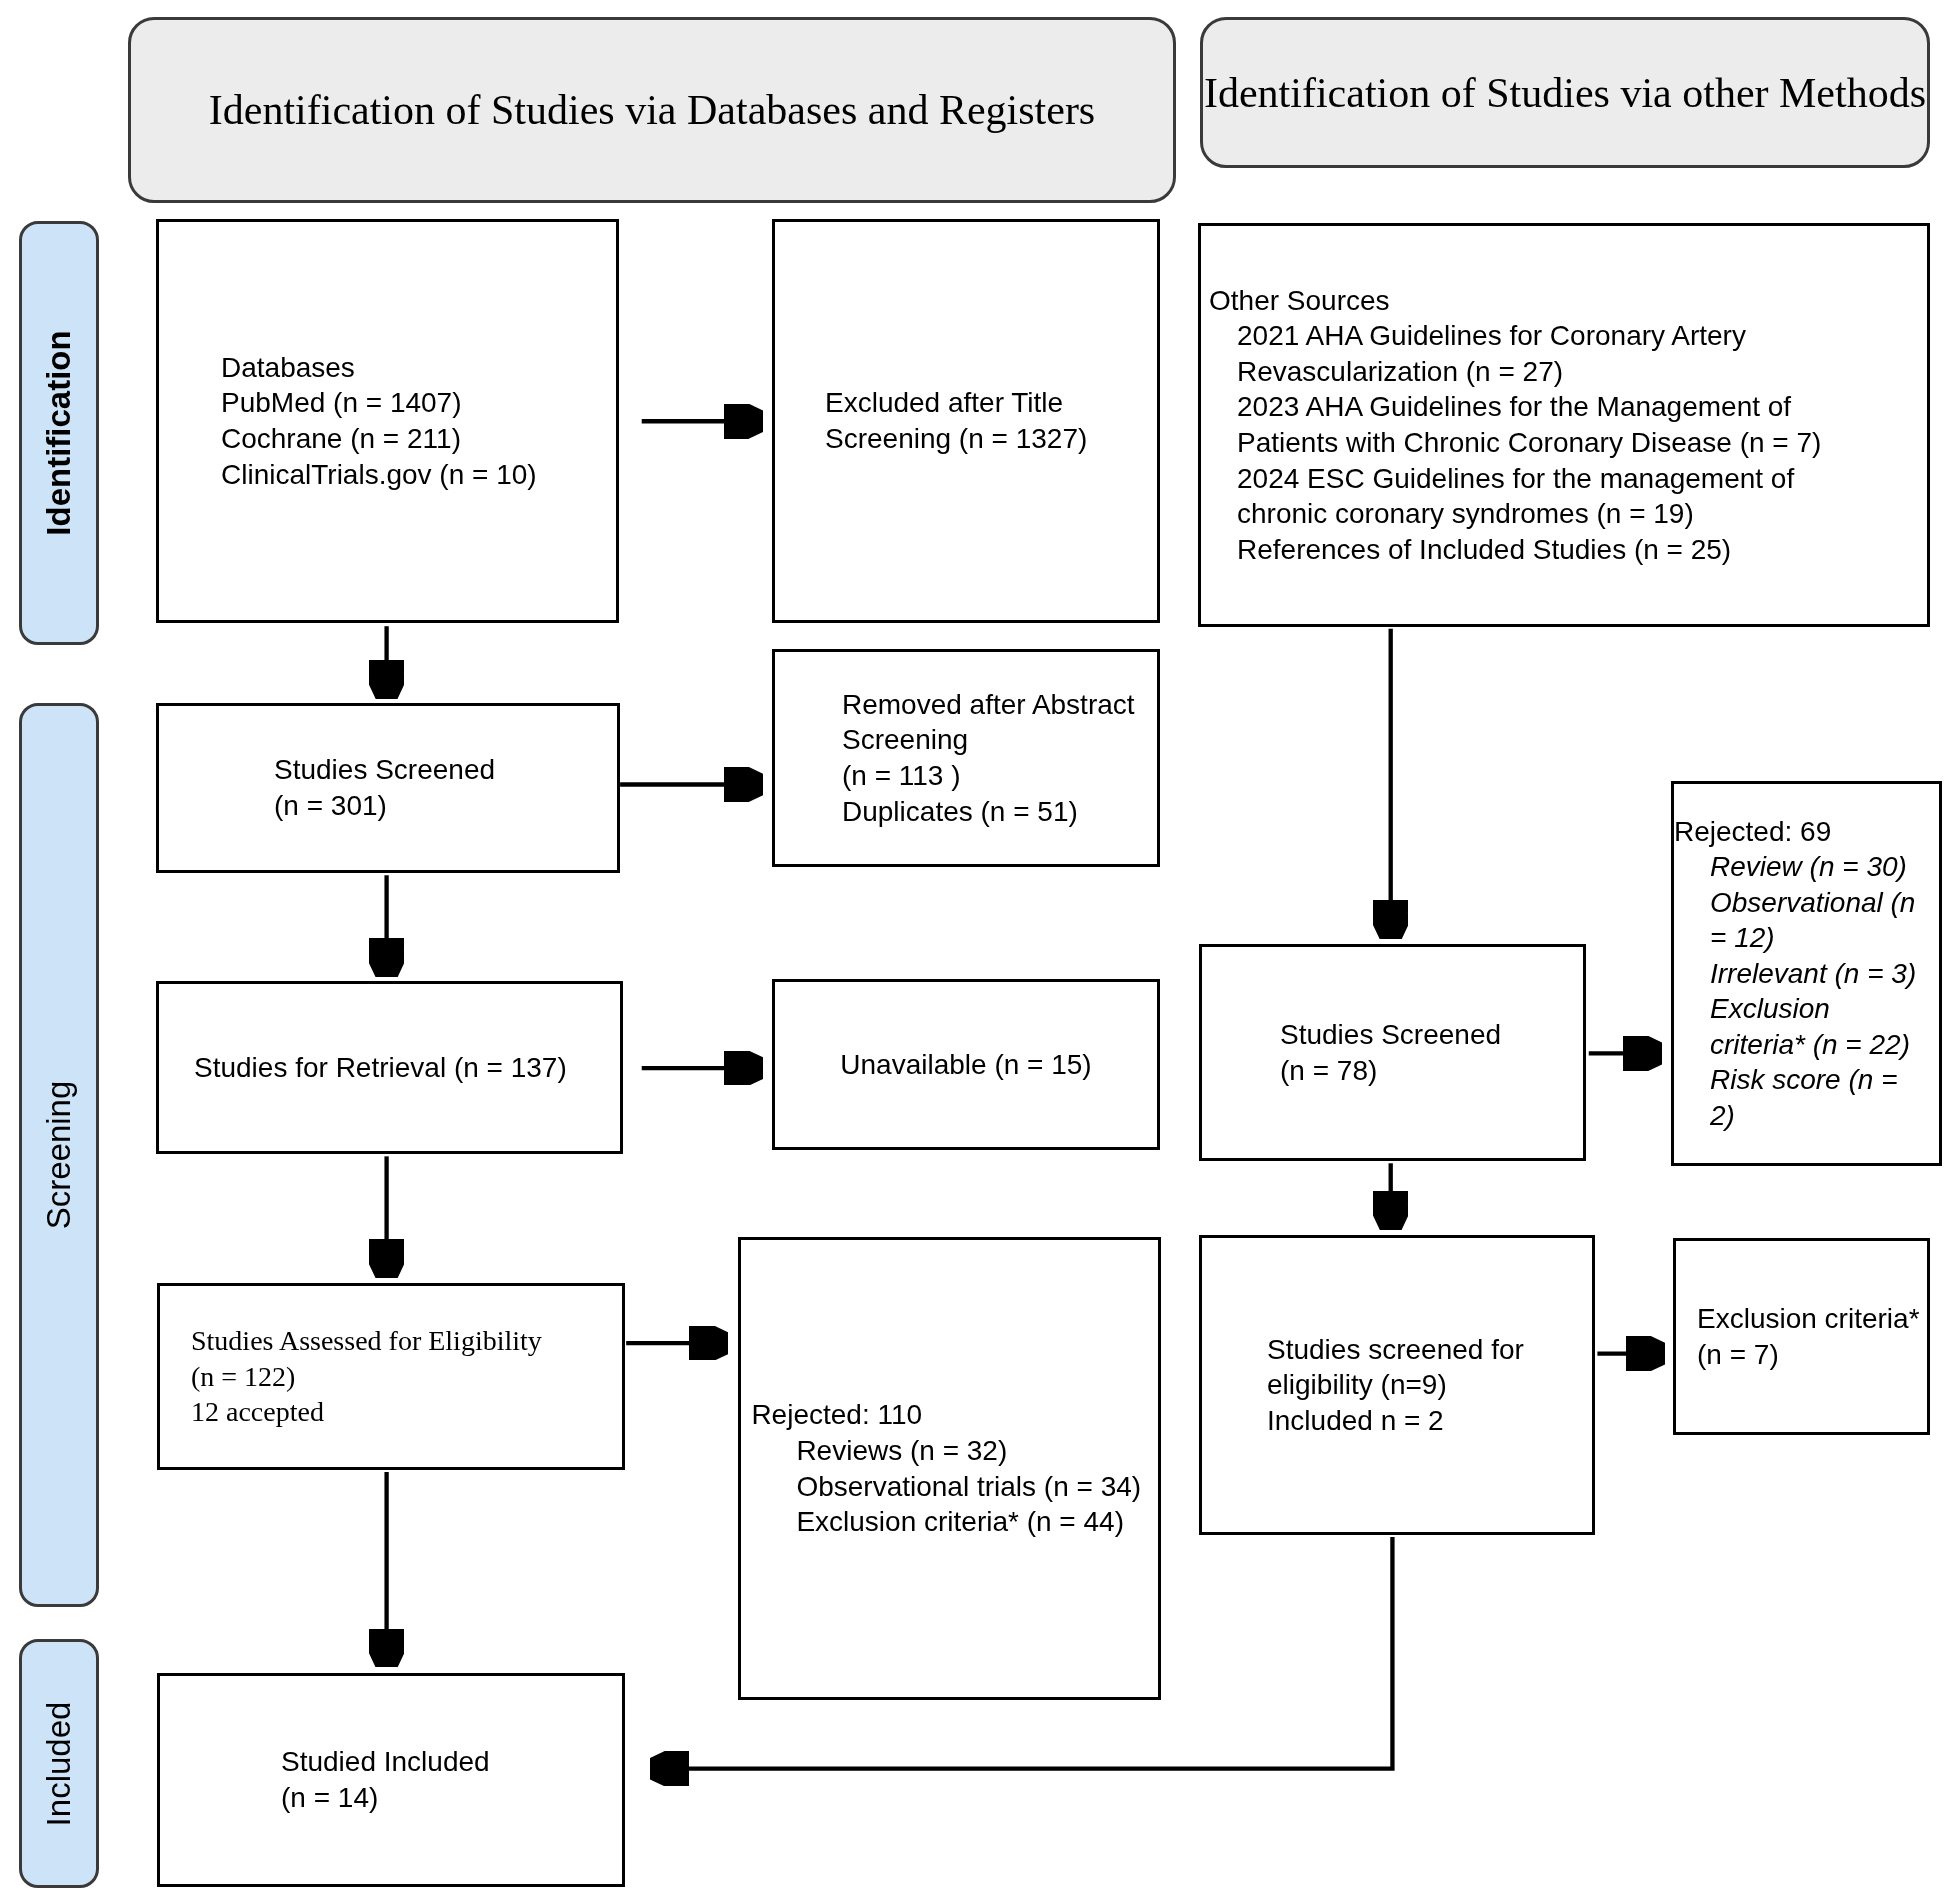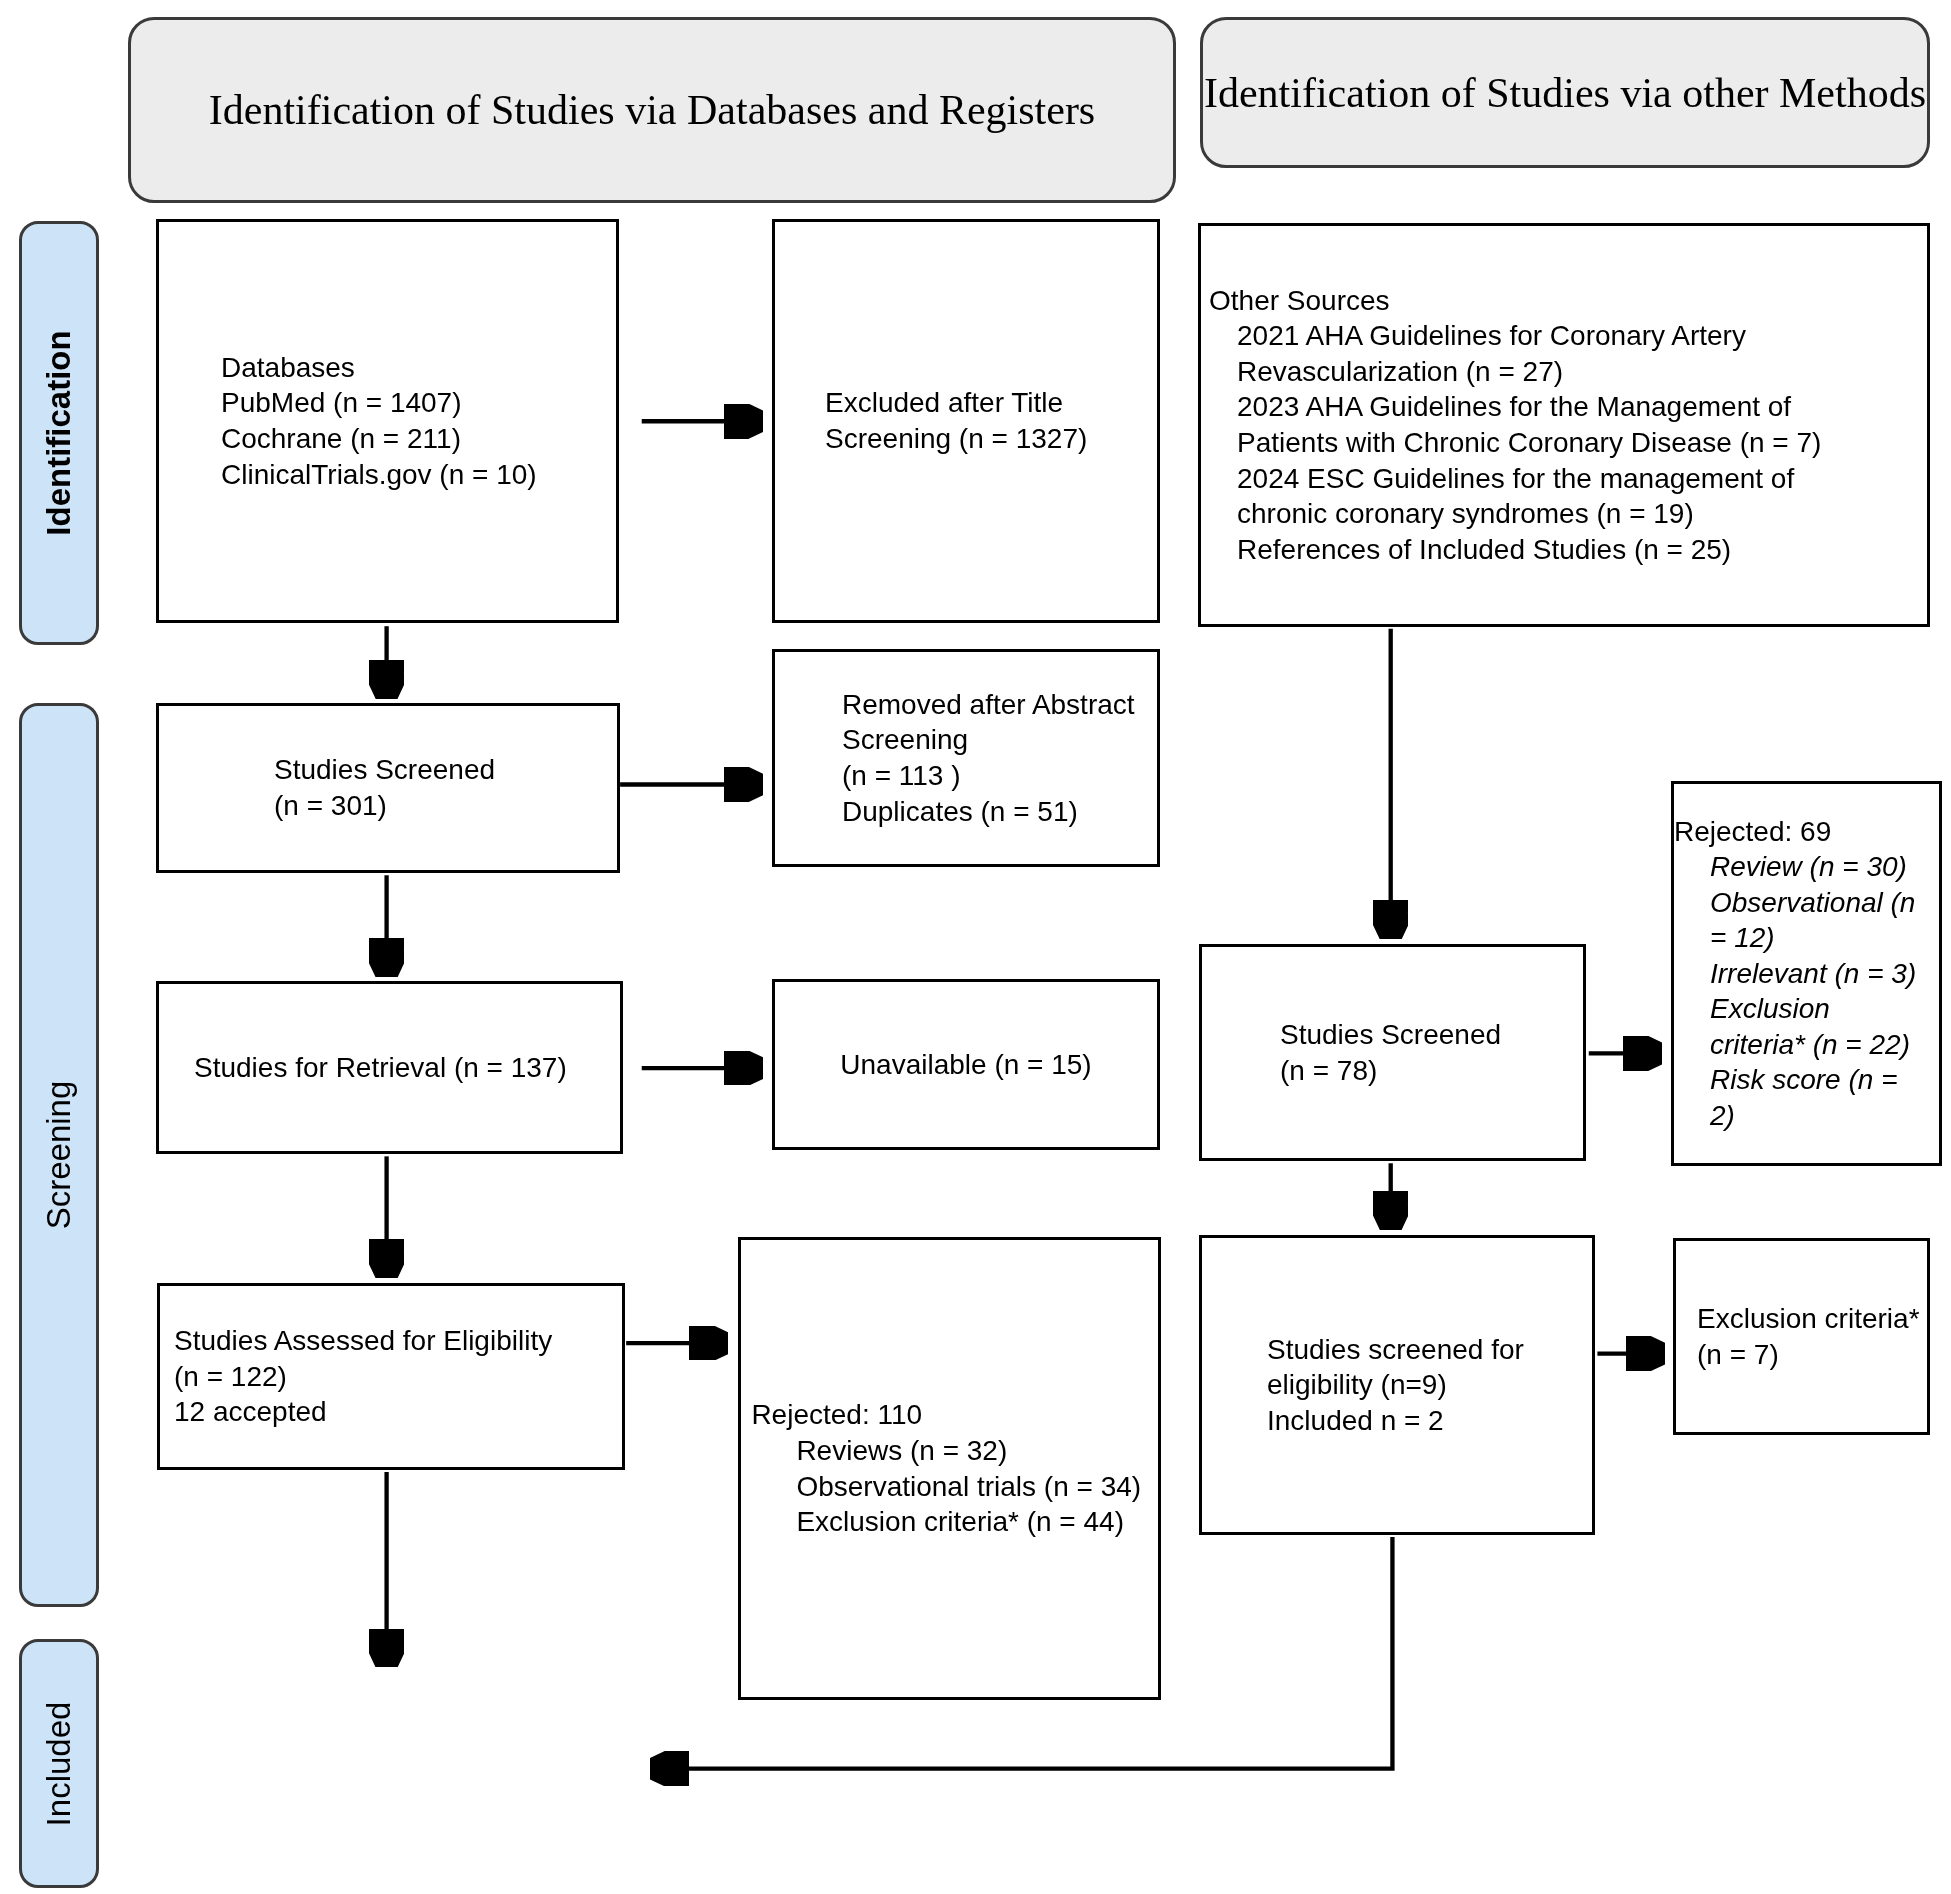--- a/index.html
+++ b/index.html
@@ -59,21 +59,21 @@
   .sub{margin-left:36px;font-style:italic;}
   .sub110{margin-left:45px;}
   .subsrc{margin-left:28px;}
   
   .p-db{padding-left:62px;padding-right:8.6px;}
   .p-excl{padding-left:50px;padding-right:12px;}
   .p-src{padding-left:8px;padding-right:10.4px;}
   .p-scr{padding-left:115px;padding-right:8.6px;}
   .p-rem{padding-left:67px;padding-right:8.6px;}
   .p-ret{padding-left:35px;padding-right:8.6px;}
-  .p-ass{padding-left:14px;padding-right:8.6px;}
+  .p-ass{padding-left:31px;padding-right:8.6px;font-family:Liberation Serif, serif;}
   .p-r110{padding-left:10.4px;padding-right:8.6px;}
   .p-scr78{padding-left:78px;padding-right:8.6px;}
   .p-r69{padding-left:0;padding-right:5.2px;}
   .p-elig{padding-left:65px;padding-right:8.6px;}
   .p-exc7{padding-left:21px;padding-right:7px;}
   .p-inc{padding-left:121px;padding-right:8.6px;}
   .arrows{position:absolute;left:0;top:0;pointer-events:none;}
   .arrows line,.arrows path{stroke:#000;stroke-width:5;fill:none;}
 </style>
 </head>
@@ -151,20 +151,22 @@
 2)</div>
   </div>
 
   <div class="box p-elig" style="left:1199px;top:1235px;width:396px;height:300px;">Studies screened for
 eligibility (n=9)
 Included n = 2</div>
 
   <div class="box p-exc7" style="left:1673px;top:1238px;width:257px;height:197px;">Exclusion criteria*
 (n = 7)</div>
 
+  <div class="box p-inc" style="left:157px;top:1673px;width:468px;height:214px;">Studied Included
+(n = 14)</div>
 
   <svg class="arrows" width="1952" height="1895" viewBox="0 0 2257 2191">
     <defs>
       <marker id="arr" markerWidth="9" markerHeight="8" refX="7" refY="4" orient="auto" markerUnits="strokeWidth">
         <path d="M0,0 L8.5,4 L0,8 L2.2,4 z" fill="#000" stroke="none"></path>
       </marker>
     </defs>
     <line x1="447" y1="724" x2="447" y2="798" marker-end="url(#arr)"></line>
     <line x1="742" y1="487" x2="872" y2="487" marker-end="url(#arr)"></line>
     <line x1="447" y1="1012" x2="447" y2="1120" marker-end="url(#arr)"></line>

